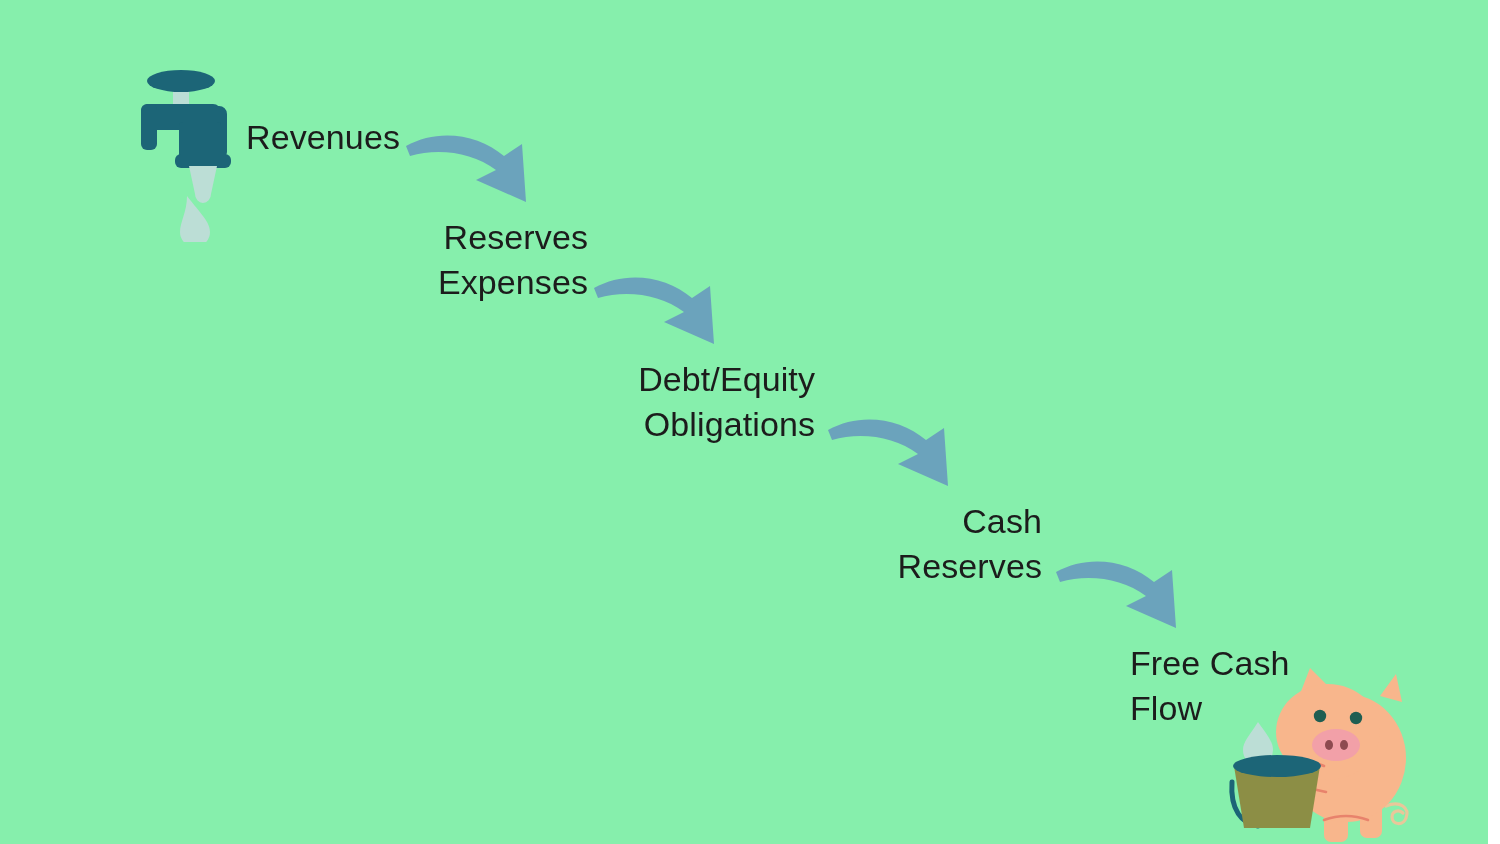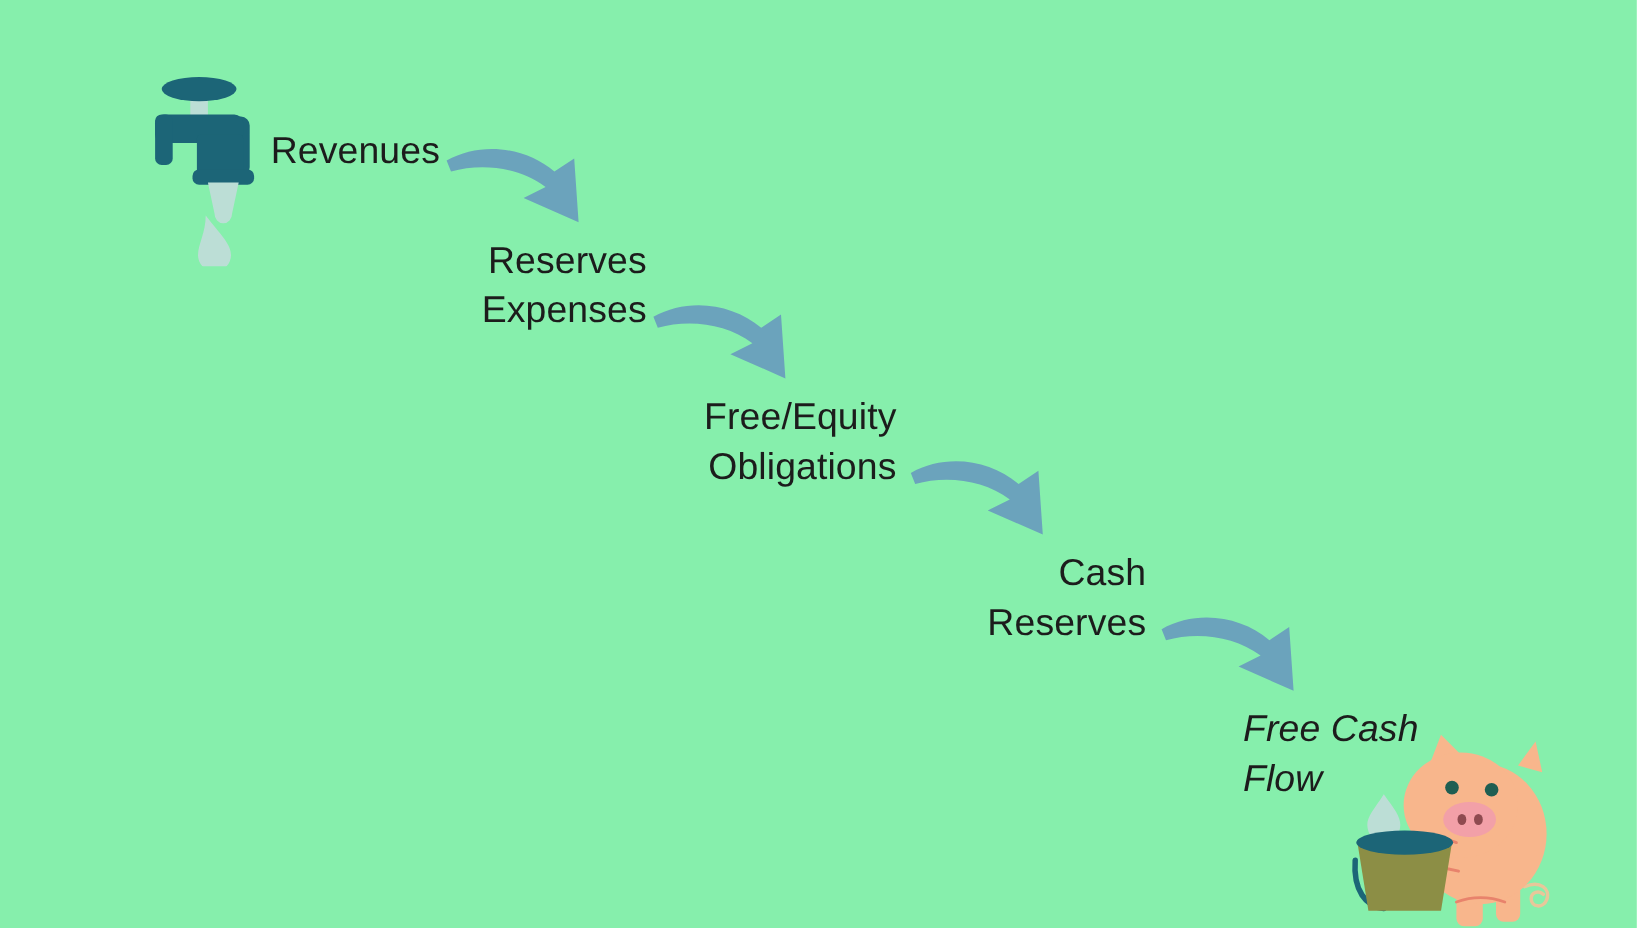--- a/index.html
+++ b/index.html
@@ -23,21 +23,21 @@
     position: absolute;
     font-family: "Liberation Sans", sans-serif;
     font-weight: 300;
     font-size: 34px;
     line-height: 1.33;
     color: #1c1c1c;
     letter-spacing: 0.1px;
     white-space: pre-line;
   }
   .node-label.align-right { text-align: right; }
-  .node-label.align-left  { text-align: left; font-style: italic; }
+  .node-label.align-left  { text-align: left; }
 
   .arrow {
     position: absolute;
     pointer-events: none;
   }
   .icon-faucet {
     position: absolute;
   }
   .icon-piggy {
     position: absolute;
@@ -93,21 +93,21 @@
                C 34,6 74,12 100,34
                L 118,22
                L 122,80
                L 72,58
                L 92,48
                C 68,30 34,26 6,34
                Z" fill="#6BA3BC"></path>
     </svg>
   </div>
 
-  <div class="node-label align-right" style="left:560px; top:357px; width:255px;">Free/Equity
+  <div class="node-label align-right" style="left:560px; top:357px; width:255px;">Debt/Equity
 Obligations</div>
 
   <div class="arrow" style="left:826px; top:406px; width:150px; height:90px;">
     <svg width="150" height="90" viewBox="0 0 150 90" xmlns="http://www.w3.org/2000/svg">
       <path d="M2,24
                C 34,6 74,12 100,34
                L 118,22
                L 122,80
                L 72,58
                L 92,48

